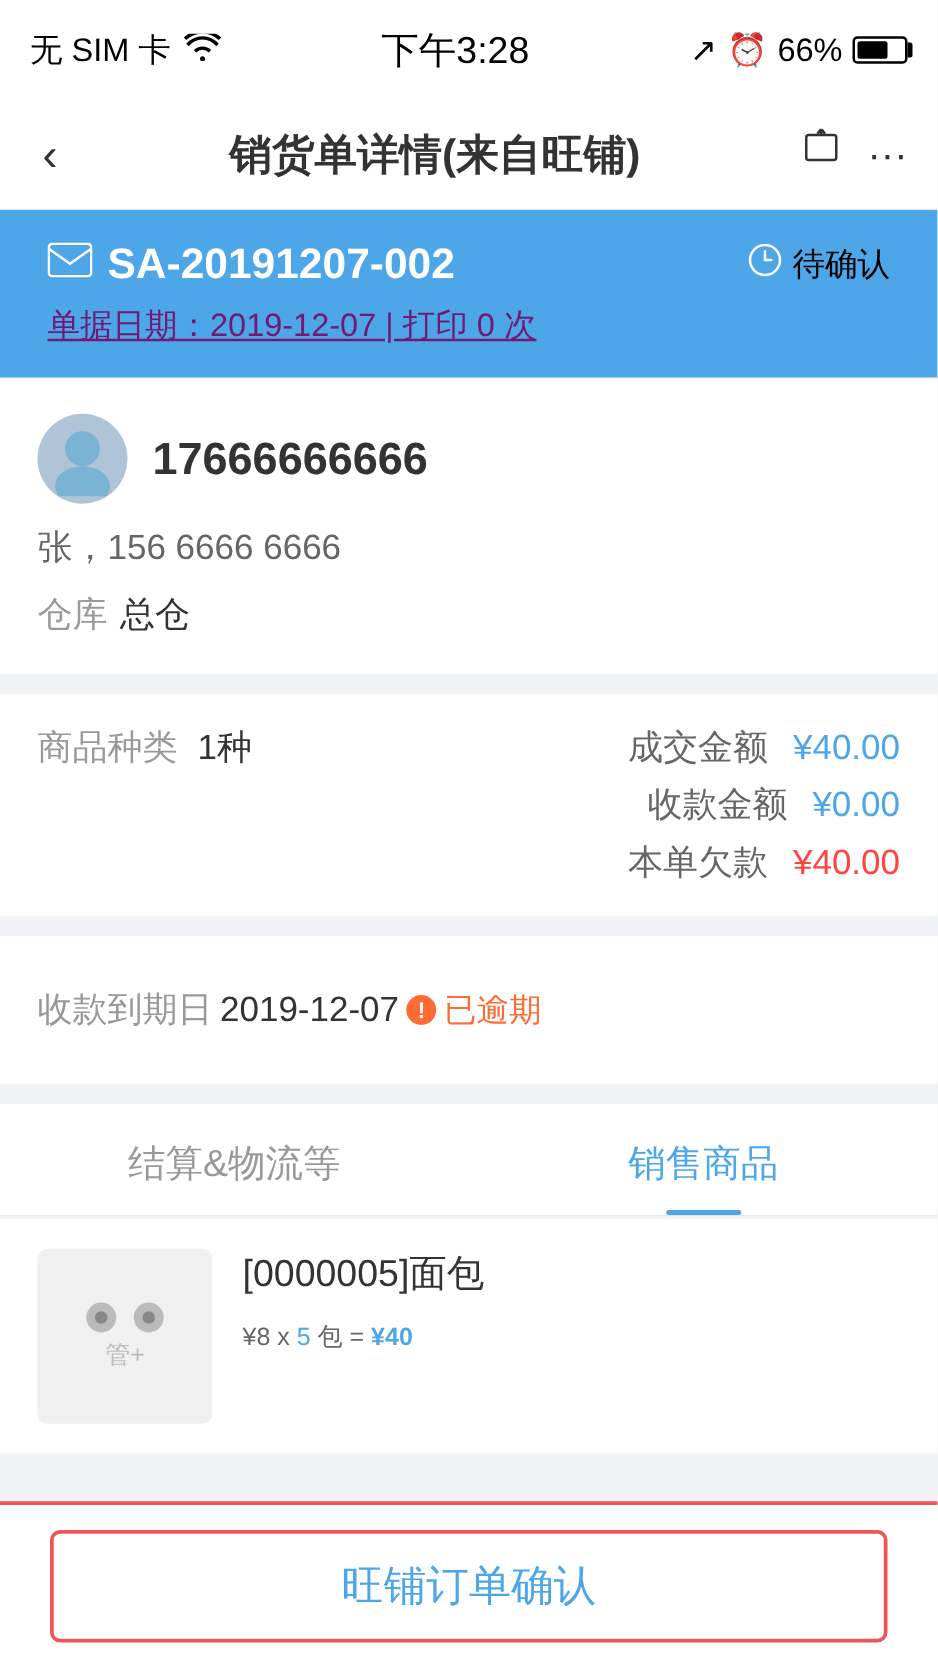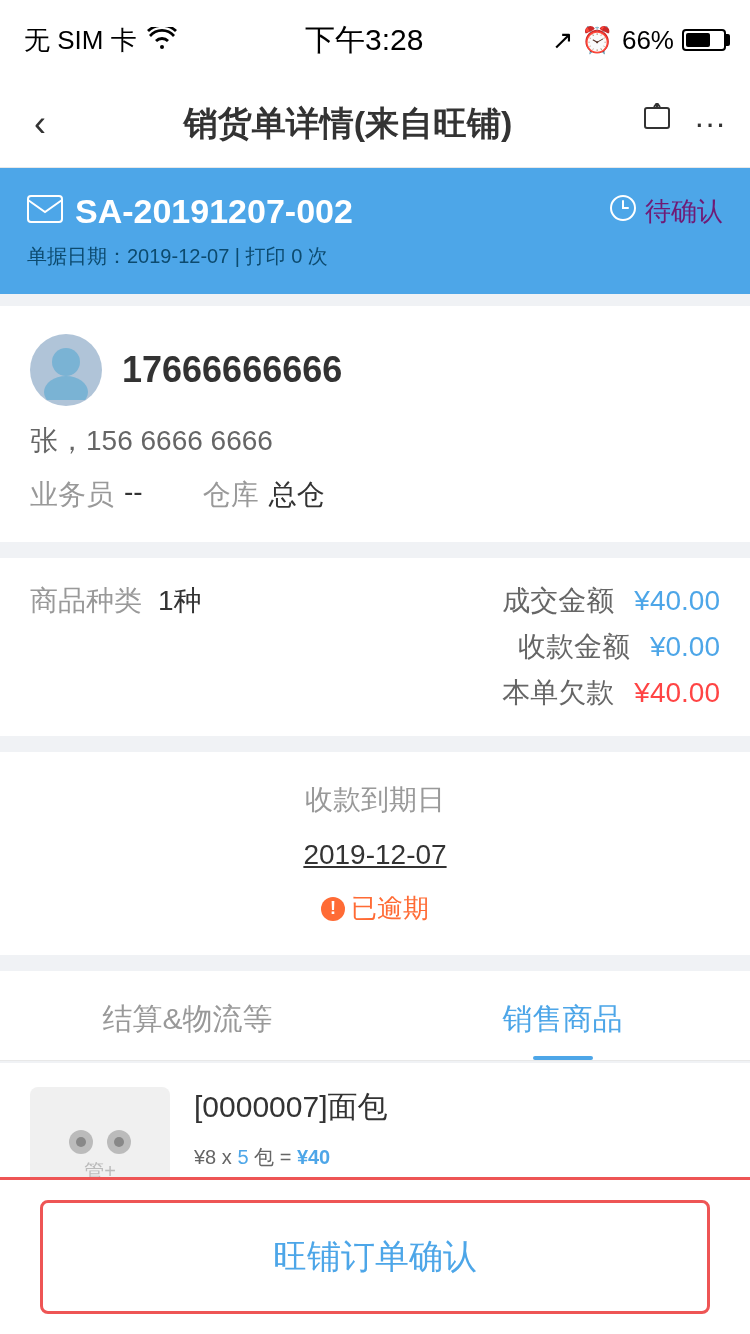--- a/index.html
+++ b/index.html
@@ -98,47 +98,48 @@
     }
     .nav-icon {
       font-size: 32px;
       color: #333;
       cursor: pointer;
     }
 
     
     .order-header {
       background: #4da6e8;
-      padding: 24px 27px;
-      margin-bottom: 12px;
+      padding: 24px 38px;
+      margin-bottom: 1px;
     }
     .order-id-row {
       display: flex;
       align-items: center;
       justify-content: space-between;
       margin-bottom: 12px;
     }
     .order-id {
       display: flex;
       align-items: center;
       gap: 12px;
       font-size: 34px;
       font-weight: 700;
       color: #fff;
     }
     .order-status {
       display: flex;
       align-items: center;
       gap: 8px;
       font-size: 26px;
+      color: #000000;
+    }
+    .order-date {
+      font-size: 26px;
       color: #701a75;
-    }
-    .order-date {
-      font-size: 20px;
-      color: #0c4a6e;
+      text-decoration: underline;
     }
 
     
     .customer-section {
       background: #fff;
       padding: 28px 30px;
       margin-bottom: 16px;
     }
     .customer-row {
       display: flex;
@@ -210,30 +211,29 @@
       gap: 20px;
       align-items: center;
     }
     .amount-label { color: #666; }
     .amount-blue { color: #4da6e8; }
     .amount-red { color: #f44; }
 
     
     .due-section {
       background: #fff;
-      padding: 29px 30px;
+      padding: 40px 30px;
       margin-bottom: 16px;
       display: flex;
       align-items: center;
-      gap: 20px;
+      gap: 6px;
       font-size: 28px;
-      flex-direction: column;
     }
     .due-label { color: #999; }
-    .due-date { color: #333; text-decoration: underline; }
+    .due-date { color: #333; }
     .overdue-badge {
       display: flex;
       align-items: center;
       gap: 6px;
       font-size: 26px;
       color: #ff6b35;
     }
     .overdue-dot {
       width: 24px;
       height: 24px;
@@ -363,21 +363,21 @@
       position: fixed;
       bottom: 0;
       left: 0;
       width: 750px;
       background: #fff;
       padding: 20px 40px;
       border-top: 3px solid #e55;
     }
     .confirm-btn {
       width: 100%;
-      height: 114px;
+      height: 90px;
       background: #fff;
       border: 3px solid #e55;
       border-radius: 8px;
       font-size: 34px;
       color: #4da6e8;
       cursor: pointer;
       display: flex;
       align-items: center;
       justify-content: center;
     }
@@ -452,24 +452,20 @@
       <svg width="60" height="60" viewBox="0 0 60 60">
         <circle cx="30" cy="22" r="14" fill="#7ab3d4"></circle>
         <ellipse cx="30" cy="52" rx="22" ry="16" fill="#7ab3d4"></ellipse>
       </svg>
     </div>
     <span class="customer-phone">17666666666</span>
   </div>
   <div class="customer-info">张，156 6666 6666</div>
   <div class="customer-meta">
     <div class="meta-item">
-      <span class="meta-label">业务员</span>
-      <span class="meta-value">--</span>
-    </div>
-    <div class="meta-item">
       <span class="meta-label">仓库</span>
       <span class="meta-value">总仓</span>
     </div>
   </div>
 </div>
 
 <div class="summary-section">
   <div class="summary-left">
     <span class="summary-label">商品种类</span>
     <span class="summary-value">1种</span>
@@ -515,21 +511,21 @@
     <div class="product-thumb">
       <div class="product-thumb-inner">
         <div class="owl-eyes">
           <div class="owl-eye"></div>
           <div class="owl-eye"></div>
         </div>
         <div class="owl-text">管+</div>
       </div>
     </div>
     <div class="product-info">
-      <div class="product-name">[0000007]面包</div>
+      <div class="product-name">[0000005]面包</div>
       <div class="product-price">
         <span>¥8</span>
         <span> x </span>
         <span class="price-highlight">5</span>
         <span>包</span>
         <span> = </span>
         <span class="price-total">¥40</span>
       </div>
     </div>
   </div>

